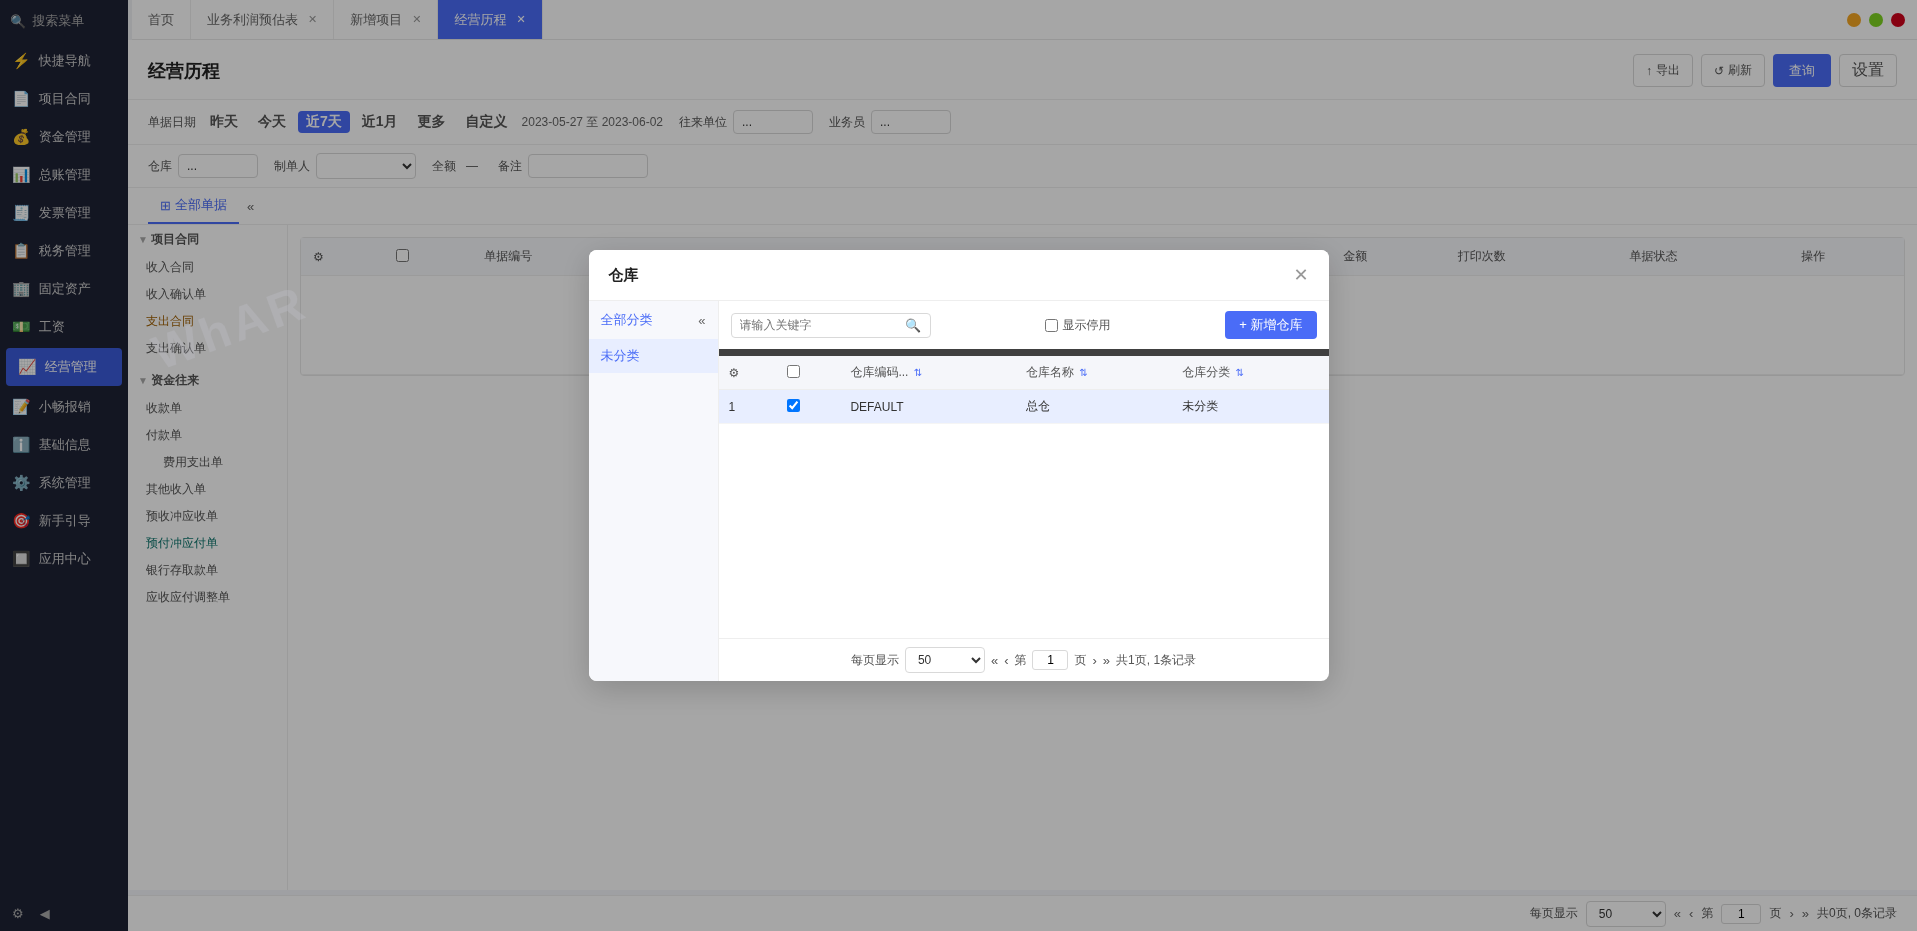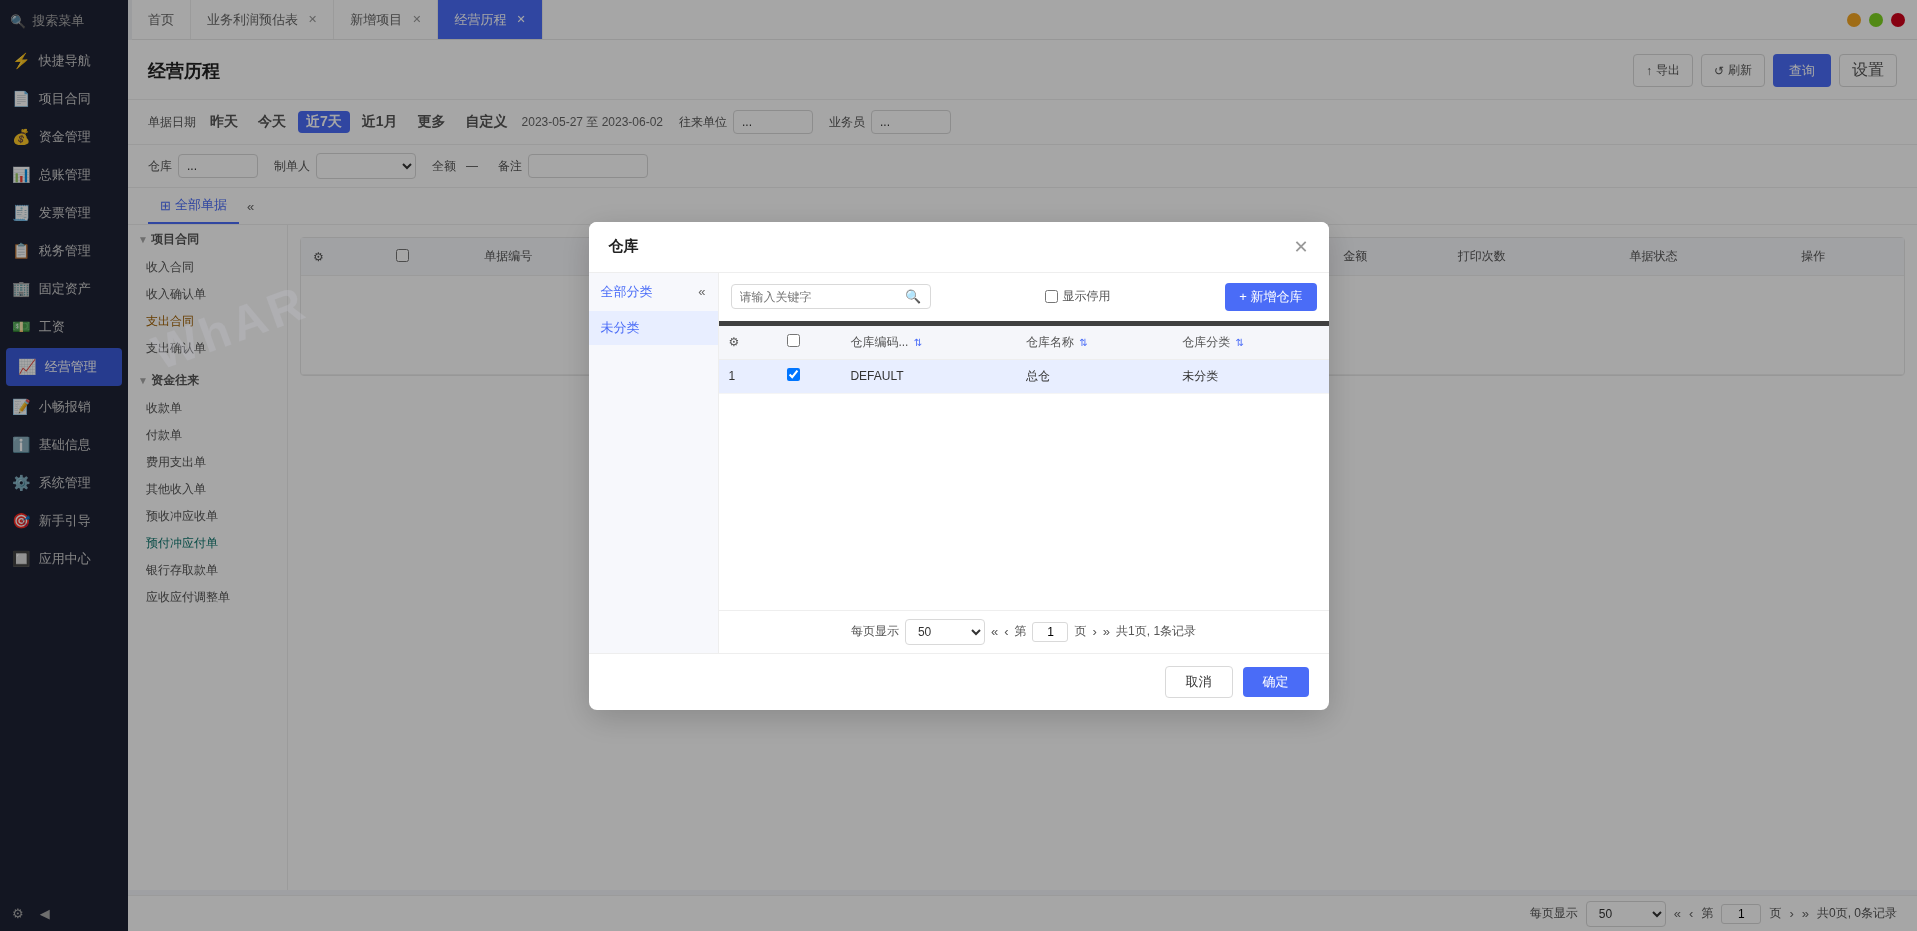--- a/index.html
+++ b/index.html
@@ -152,21 +152,21 @@
     .modal-cat-item {
       padding: 8px 12px; font-size: 13px; cursor: pointer; color: #333;
     }
     .modal-cat-item.active { background: #e8eeff; color: #4a6cf7; }
     .modal-left-scroll { flex: 1; overflow-y: auto; }
 
     
     .modal-right { flex: 1; display: flex; flex-direction: column; overflow: hidden; }
     .modal-toolbar {
       display: flex; align-items: center; justify-content: space-between;
-      padding: 10px 12px; border-bottom: 5px solid #404040;
+      padding: 10px 12px; border-bottom: 7px solid #404040;
     }
     .modal-search-wrap {
       display: flex; align-items: center; border: 1px solid #d9d9d9;
       border-radius: 4px; padding: 4px 8px; gap: 4px; background: #fff; width: 200px;
     }
     .modal-search-input {
       border: none; outline: none; font-size: 12px; color: #333; width: 100%; background: transparent;
     }
     .show-disabled { display: flex; align-items: center; gap: 4px; font-size: 12px; color: #555; }
     .modal-add-btn {
@@ -388,21 +388,21 @@
       <div style="padding:5px 18px; color:#555; cursor:pointer;">收入合同</div>
       <div style="padding:5px 18px; color:#555; cursor:pointer;">收入确认单</div>
       <div style="padding:5px 18px; color:#a16207; cursor:pointer;">支出合同</div>
       <div style="padding:5px 18px; color:#555; cursor:pointer;">支出确认单</div>
       <div style="padding:6px 10px; color:#555; font-size:12px; font-weight:bold; margin-top:4px;">
         <span style="font-size:10px; color:#aaa;">▼</span>
         <span>资金往来</span>
       </div>
       <div style="padding:5px 18px; color:#555; cursor:pointer;">收款单</div>
       <div style="padding:5px 18px; color:#555; cursor:pointer;">付款单</div>
-      <div style="padding:5px 18px; color:#555; cursor:pointer;">费用支出单</div>
+      <div style="padding:5px 18px; color:#555; cursor:pointer;margin-left:17px;">费用支出单</div>
       <div style="padding:5px 18px; color:#555; cursor:pointer;">其他收入单</div>
       <div style="padding:5px 18px; color:#555; cursor:pointer;">预收冲应收单</div>
       <div style="padding:5px 18px; color:#0f766e; cursor:pointer;">预付冲应付单</div>
       <div style="padding:5px 18px; color:#555; cursor:pointer;">银行存取款单</div>
       <div style="padding:5px 18px; color:#555; cursor:pointer;">应收应付调整单</div>
     </div>
 
     <div style="flex:1; padding:12px; overflow:auto;">
       <div class="table-wrapper">
         <table>
@@ -537,18 +537,14 @@
           <span>第</span>
           <input class="modal-page-input" type="text" value="1" style="">
           <span>页</span>
           <button class="modal-pg-btn">›</button>
           <button class="modal-pg-btn">»</button>
           <span>共1页, 1条记录</span>
         </div>
       </div>
     </div>
 
-    <div class="modal-footer">
-      <button class="btn-cancel">取消</button>
-      <button class="btn-confirm">确定</button>
-    </div>
   </div>
 </div>
 
 </body></html>

